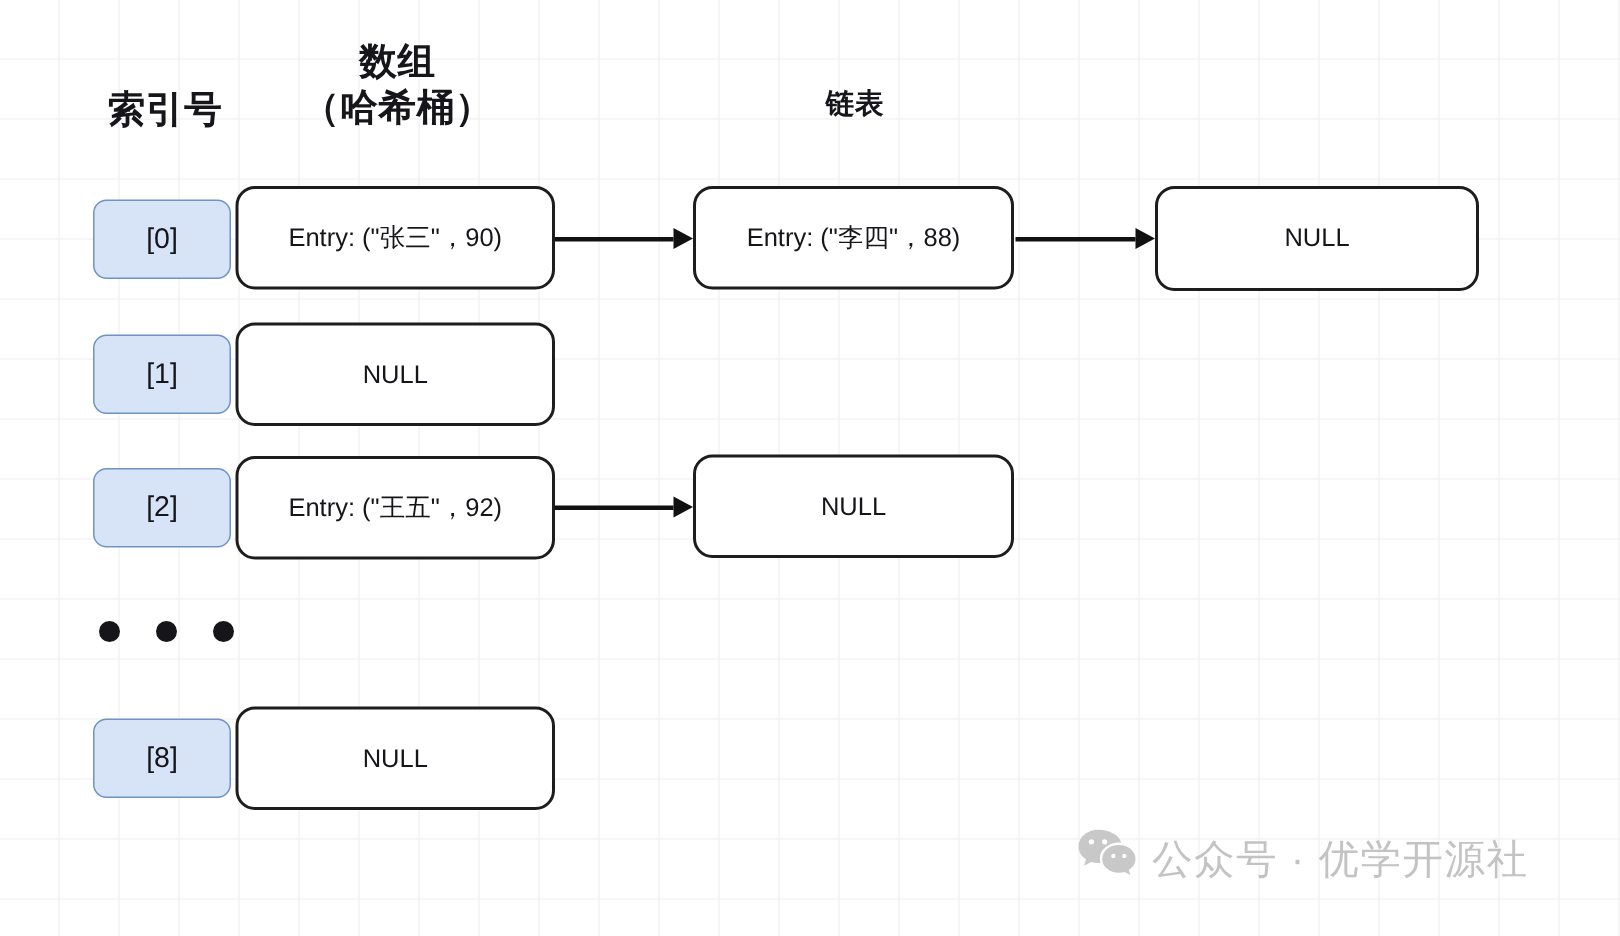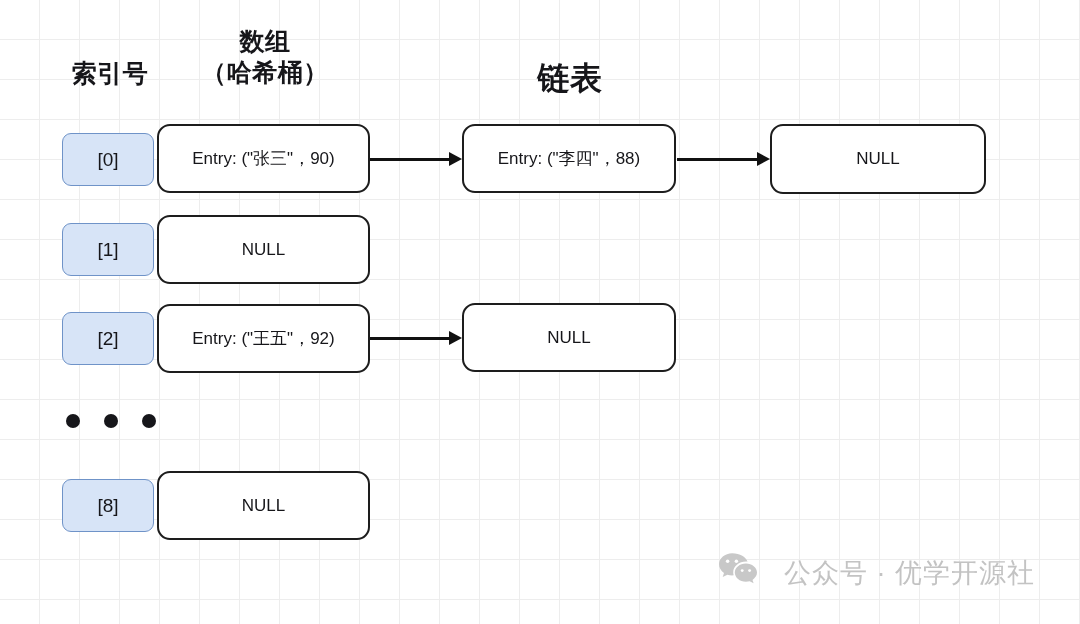--- a/index.html
+++ b/index.html
@@ -44,21 +44,21 @@
   #header-array {
     left: 170px;
     top: 26px;
     width: 190px;
     font-size: 25px;
   }
   #header-list {
     left: 470px;
     top: 58px;
     width: 200px;
-    font-size: 32px;
+    font-size: 19px;
   }
 
   
   .index-box {
     position: absolute;
     width: 92px;
     height: 53px;
     box-sizing: border-box;
     background: #d7e4f7;
     border: 1.6px solid #6f93c8;
@@ -127,21 +127,21 @@
     background: #16161a;
   }
 
   
   #watermark {
     position: absolute;
     left: 718px;
     top: 552px;
     display: flex;
     align-items: center;
-    gap: 26px;
+    gap: 10px;
     color: #c3c3c3;
     font-size: 27px;
     letter-spacing: 1px;
     user-select: none;
   }
   #watermark .wm-text { white-space: nowrap; }
 </style>
 </head>
 <body>
 

